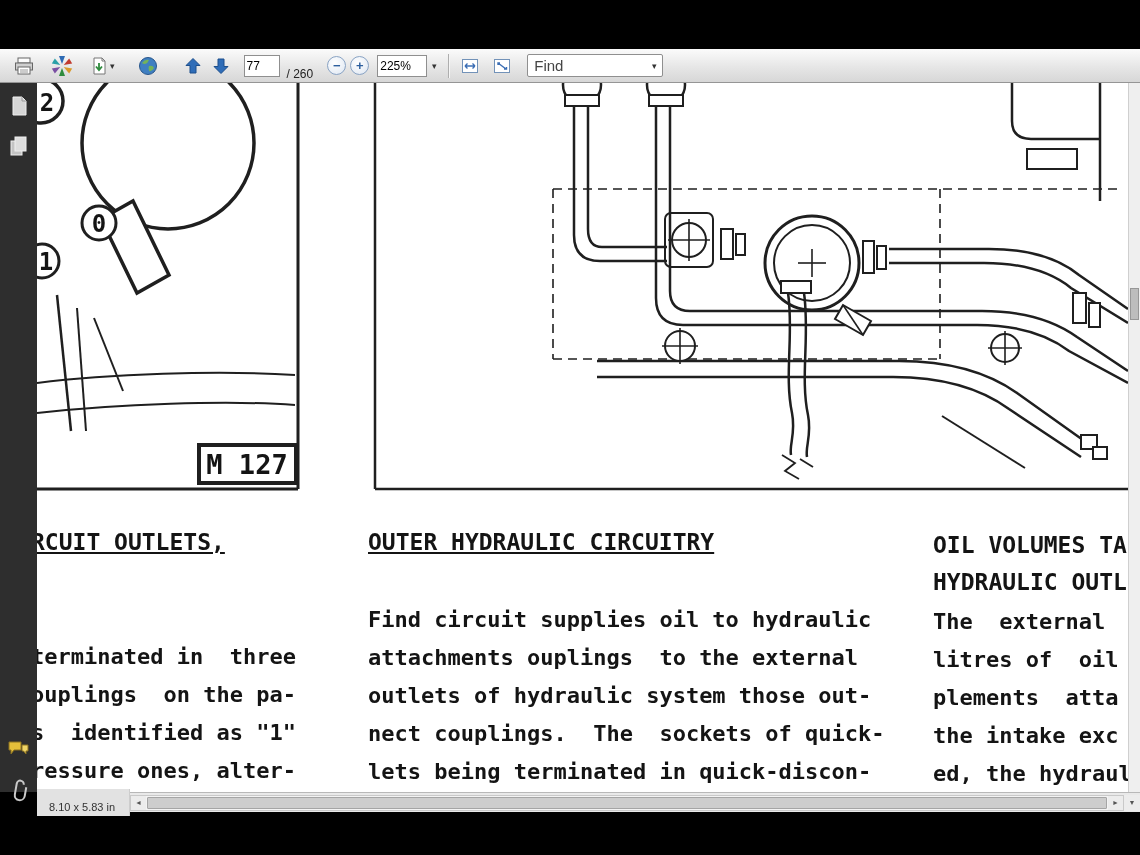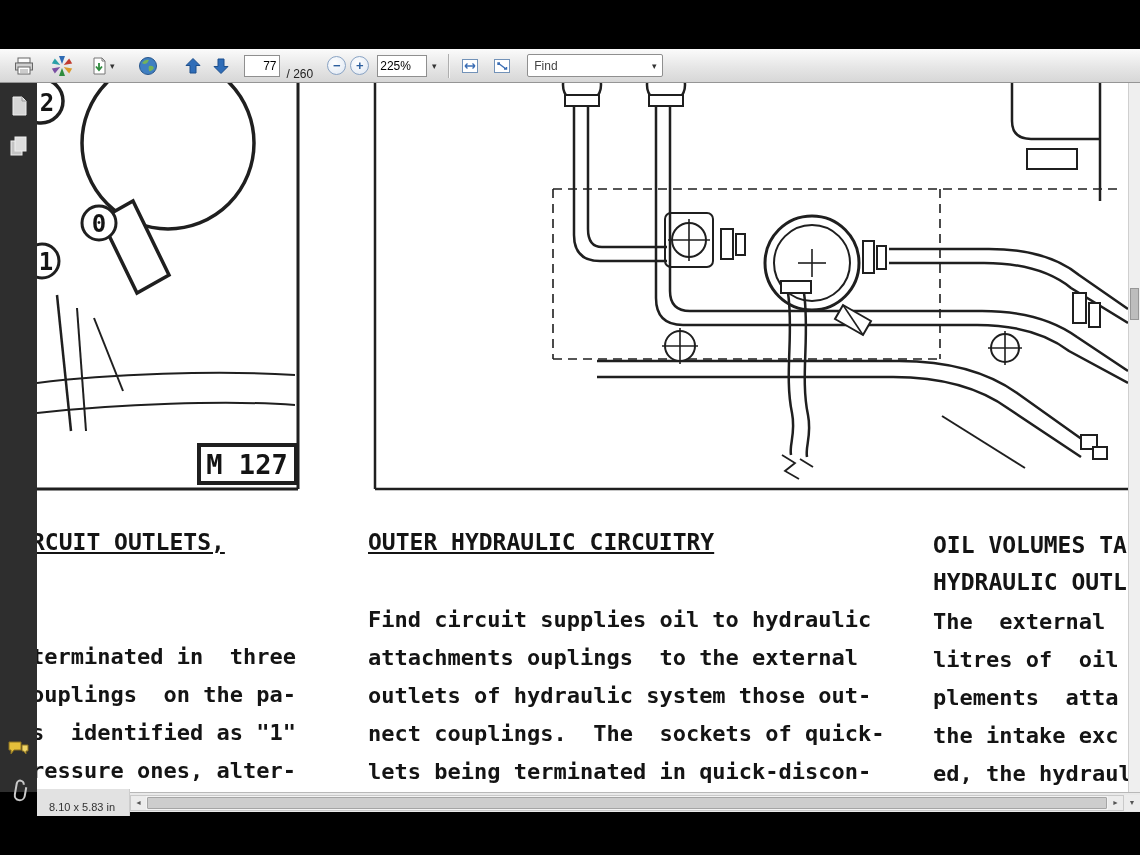--- a/index.html
+++ b/index.html
@@ -6,34 +6,34 @@
   .screen{position:relative;width:1140px;height:855px;background:#000;overflow:hidden;
           font-family:"Liberation Sans",sans-serif;}
   
   .toolbar{position:absolute;left:0;top:49px;width:1140px;height:34px;box-sizing:border-box;
            background:linear-gradient(#fbfbfb,#e6e6e6 55%,#d7d7d7);
            border-bottom:1px solid #959595;display:flex;align-items:center;padding:0 4px;}
   .tbtn{background:transparent;border:1px solid transparent;border-radius:2px;padding:1px 2px;
         display:flex;align-items:center;cursor:default;}
   .drop{font-size:9px;color:#333;margin-left:1px;line-height:10px;}
   .sep{width:1px;height:24px;background:#aeaeae;border-right:1px solid #f5f5f5;margin:0 7px;}
-  .page-input{width:30px;height:18px;border:1px solid #8f8f8f;font-size:12px;text-align:right;
+  .page-input{width:30px;height:18px;border:1px solid #8f8f8f;font-size:12px;text-align:left;
               font-family:"Liberation Sans",sans-serif;background:#fff;}
   .page-total{font-size:12px;color:#222;margin:17px 6px 0 7px;white-space:pre;}
   .roundbtn{width:19px;height:19px;border-radius:50%;border:1px solid #89a3c4;
             background:radial-gradient(circle at 40% 35%,#ffffff,#dde6f2);
             color:#2d5f9e;font-size:13px;font-weight:bold;line-height:16px;text-align:center;
             padding:0;display:flex;align-items:center;justify-content:center;}
   .zoom-input{width:44px;height:18px;border:1px solid #8f8f8f;font-size:12px;
               font-family:"Liberation Sans",sans-serif;background:#fff;}
   .dropbtn{width:14px;height:20px;border:none;background:transparent;font-size:9px;color:#333;
            padding:0;}
   .find-box{display:flex;align-items:center;width:134px;height:21px;border:1px solid #8f8f8f;
             background:#fff;border-radius:2px;}
-  .find-box input{flex:1;border:none;outline:none;font-size:12px;padding:0 0 0 6px;min-width:0;
+  .find-box input{flex:1;border:none;outline:none;font-size:15px;padding:0 0 0 6px;min-width:0;
                   font-family:"Liberation Sans",sans-serif;background:transparent;color:#222;}
   .find-box input::placeholder{color:#444;opacity:1;}
   .find-drop{width:16px;border:none;background:transparent;font-size:9px;color:#333;padding:0;}
   
   .sidebar{position:absolute;left:0;top:83px;width:37px;height:709px;background:#2e2e2e;}
   .side-btn{position:absolute;left:7px;width:24px;height:24px;background:transparent;border:none;
             padding:0;}
   
   .doc{position:absolute;left:37px;top:83px;width:1091px;height:709px;background:#fff;overflow:hidden;}
   .drawing{position:absolute;left:0;top:0;}

